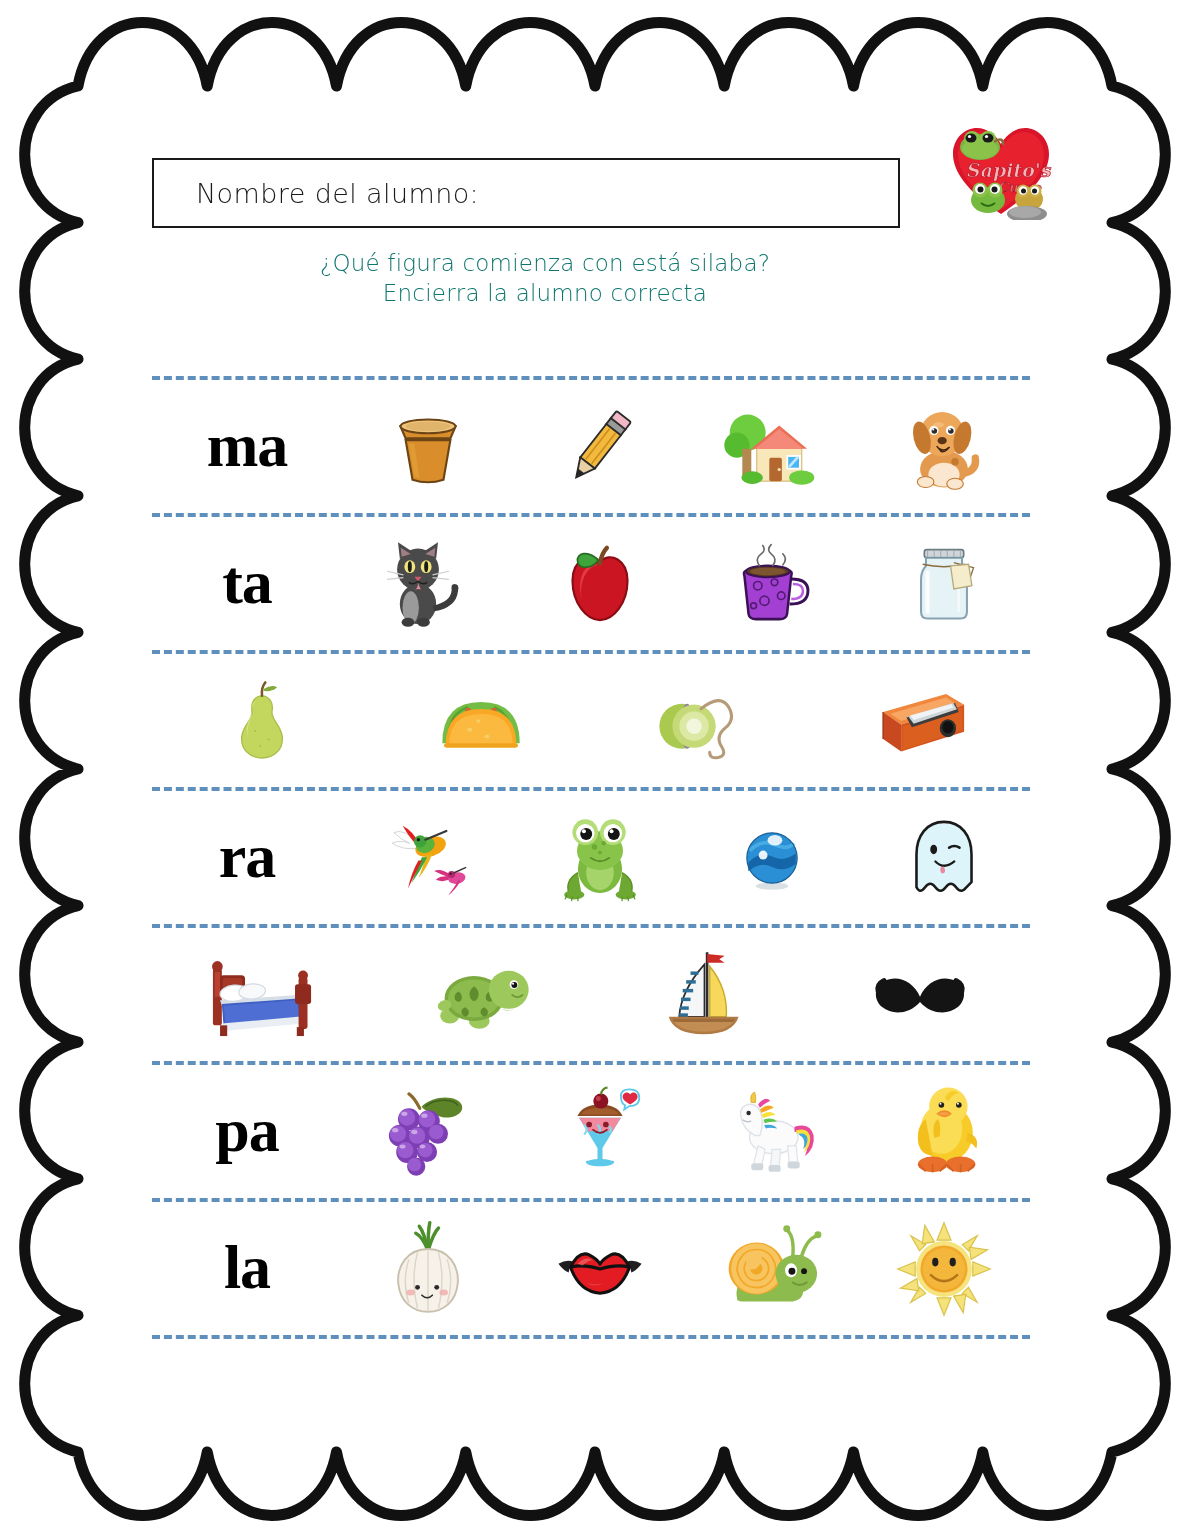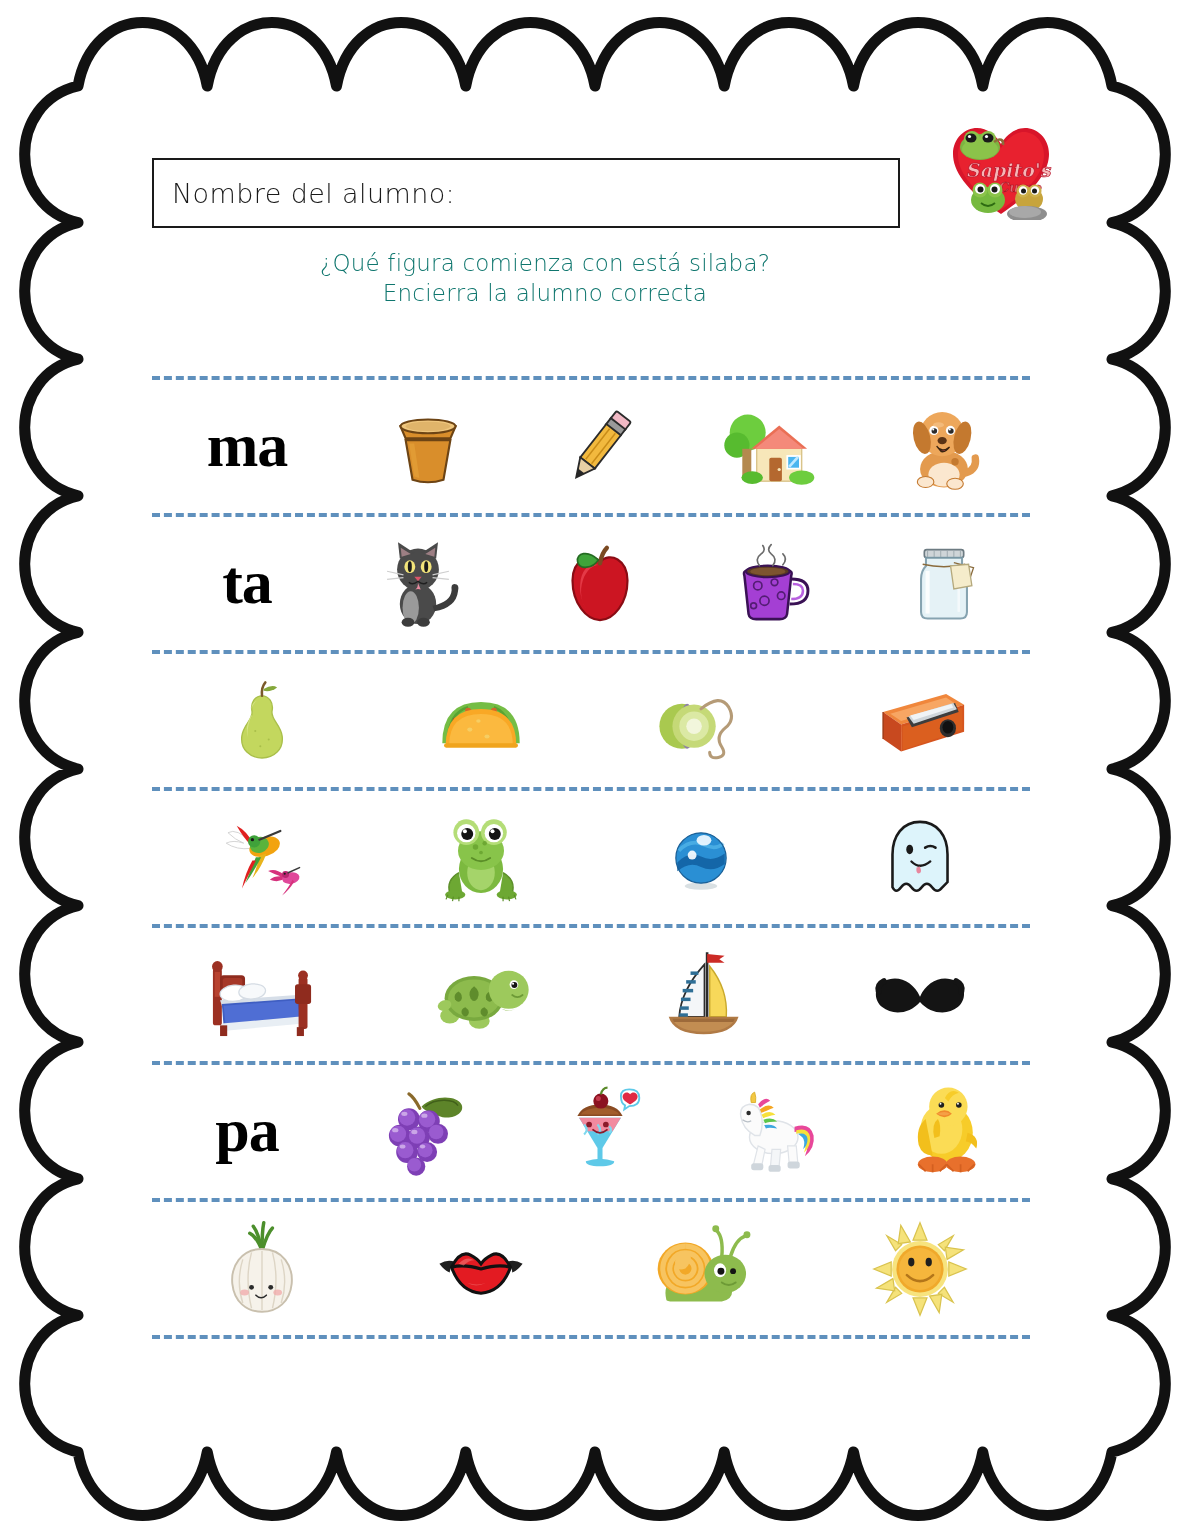--- a/index.html
+++ b/index.html
@@ -38,20 +38,21 @@
     position: absolute;
     left: 152px;
     top: 158px;
     width: 748px;
     height: 70px;
     border: 2px solid #1a1a1a;
     background: #ffffff;
     box-sizing: border-box;
     display: flex;
     align-items: center;
+    padding-left: 24px;
   }
   #name-label {
     font-size: 27px;
     color: #1a1a1a;
     padding-left: 18px;
     letter-spacing: 0.4px;
     font-family: "DejaVu Sans", sans-serif;
     font-weight: 300;
   }
 
@@ -401,20 +402,21 @@
     <path d="M44 44 L90 31 L92 35 L48 49 Z" fill="#f0f4f6"></path>
     <ellipse cx="86" cy="58" rx="9" ry="10" fill="#2e2e2e"></ellipse>
     <ellipse cx="86" cy="57" rx="6" ry="7" fill="#111111"></ellipse>
     <line x1="14" y1="40" x2="14" y2="70" stroke="#9e3a15" stroke-width="1.6"></line>
   </svg>
             </span>
           </div>
         </div>
       </div>
       <div class="row">
+        <div class="syllable">ra</div>
         <div class="options">
           <div class="option">
             <span>
               <svg viewBox="0 0 110 110" width="96" height="96">
     <g transform="translate(10,4)">
       <path d="M34 34 Q16 16 6 22 Q14 30 24 34 Q12 30 4 34 Q16 42 32 40 Z" fill="#ffffff" stroke="#cfcfcf" stroke-width="1"></path>
       <path d="M36 36 Q28 20 16 14 Q24 28 32 36 Z" fill="#e02020"></path>
       <ellipse cx="48" cy="38" rx="18" ry="11" transform="rotate(-18 48 38)" fill="#f2a30f"></ellipse>
       <ellipse cx="42" cy="36" rx="11" ry="9" transform="rotate(-18 42 36)" fill="#5ab33c"></ellipse>
       <circle cx="36" cy="32" r="7" fill="#3fa23a"></circle>
@@ -678,20 +680,21 @@
     <ellipse cx="74" cy="92" rx="17" ry="9" fill="#e8702c"></ellipse>
     <path d="M26 92 L34 100 M42 92 L42 101 M58 92 L50 100" stroke="#d35f20" stroke-width="2"></path>
     <path d="M58 92 L66 100 M74 92 L74 101 M90 92 L82 100" stroke="#d35f20" stroke-width="2"></path>
     <path d="M82 56 Q96 60 92 74 Q86 66 80 66 Z" fill="#f2bf1c"></path>
   </svg>
             </span>
           </div>
         </div>
       </div>
       <div class="row">
+        <div class="syllable">la</div>
         <div class="options">
           <div class="option">
             <span>
               <svg viewBox="0 0 100 110" width="88" height="96">
     <g stroke="#4c8f2c" stroke-width="4" fill="none" stroke-linecap="round">
       <path d="M50 34 Q46 14 40 6"></path>
       <path d="M50 34 Q50 12 52 2"></path>
       <path d="M50 34 Q56 14 62 8"></path>
       <path d="M50 34 Q44 18 36 14"></path>
     </g>

